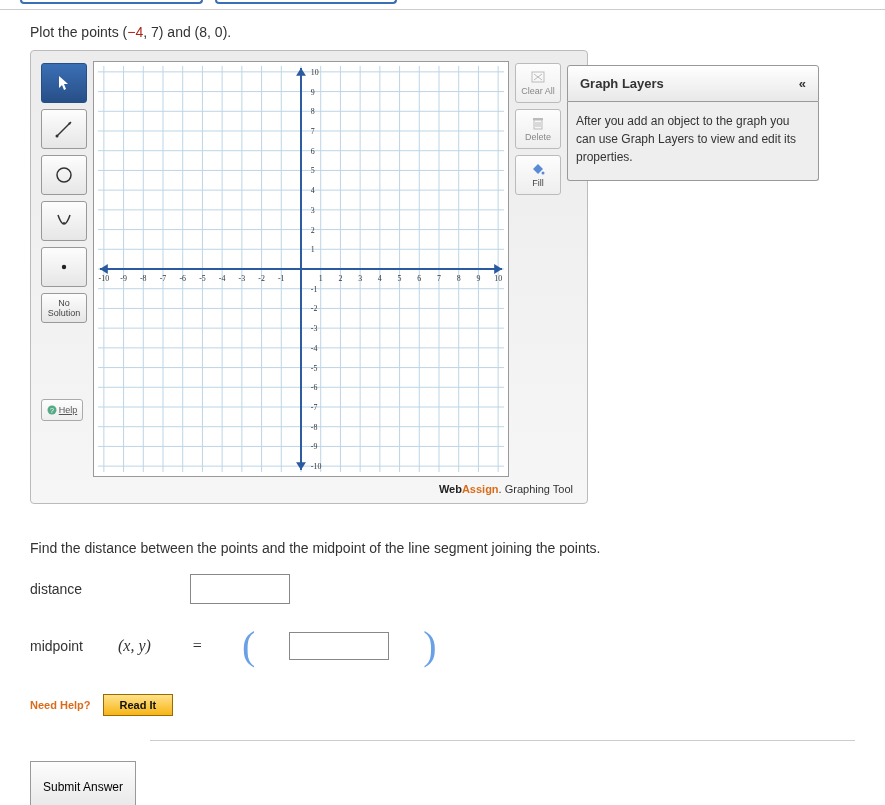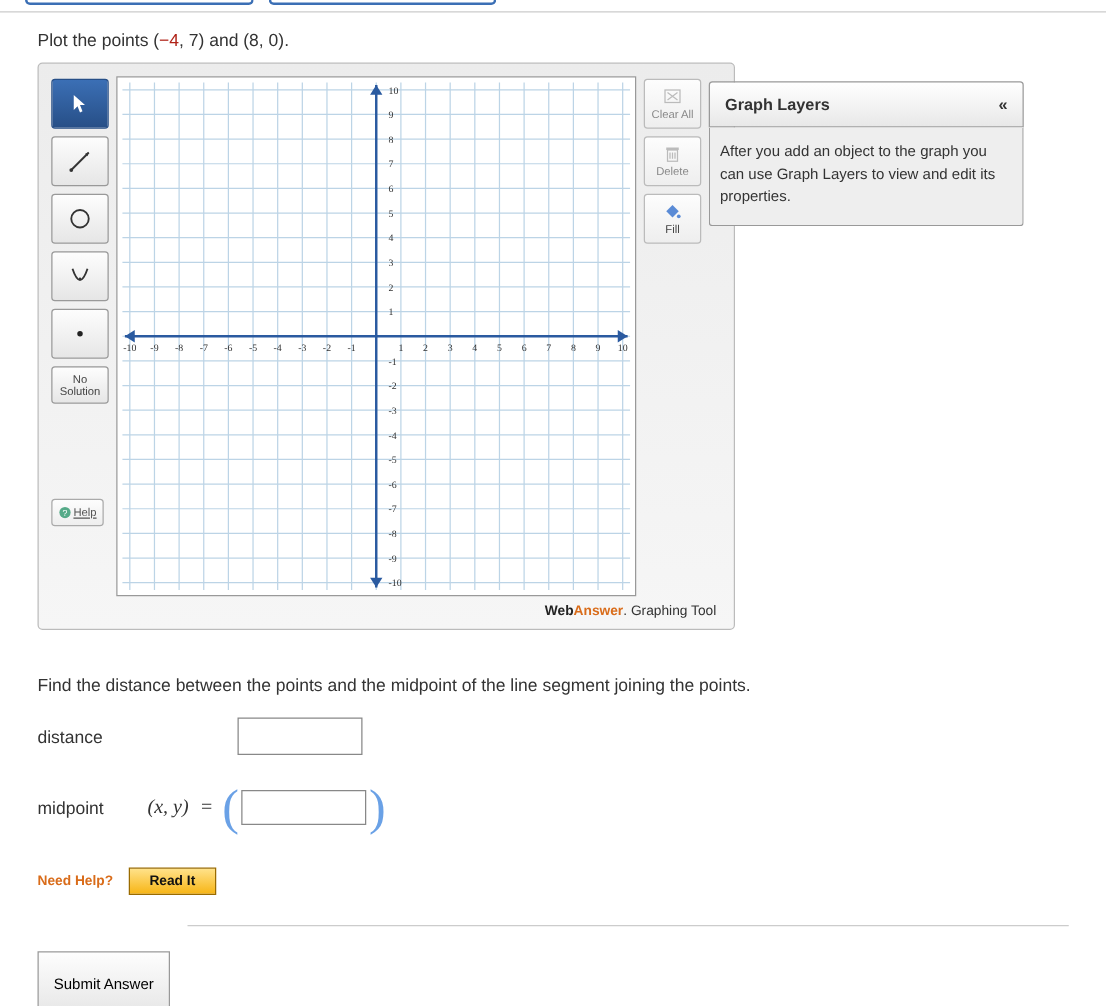--- a/index.html
+++ b/index.html
@@ -181,20 +181,21 @@
     width: 100px;
     background: #fff;
     padding: 2px 4px;
     font-size: 14px;
   }
   .midpoint-wrap {
     display: inline-flex;
     align-items: center;
     font-family: 'Times New Roman', serif;
     font-size: 16px;
+    gap: 32px;
   }
   .midpoint-wrap .italic { font-style: italic; }
   .big-paren {
     font-size: 40px;
     color: #6aa1e6;
     line-height: 36px;
     padding: 0 2px;
   }
 
   .need-help {
@@ -407,21 +408,21 @@
         <div class="right-btn enabled">
           <svg width="14" height="14" viewBox="0 0 14 14">
               <path fill="#5a8bd6" d="M7 2l5 5-5 5-5-5z"></path>
               <circle cx="12" cy="11" r="1.5" fill="#5a8bd6"></circle>
             </svg>
           <span>Fill</span>
         </div>
       </div>
     </div>
     <div class="footer-brand">
-      <span class="wa1">Web</span><span class="wa2">Answer</span><span>. Graphing Tool</span>
+      <span class="wa1">Web</span><span class="wa2">Assign</span><span>. Graphing Tool</span>
     </div>
   </div>
 
   <div class="layers-panel">
     <div class="layers-header">
       <span>Graph Layers</span>
       <span style="font-weight:bold;">«</span>
     </div>
     <div class="layers-body">After you add an object to the graph you can use Graph Layers to view and edit its properties.</div>
   </div>

